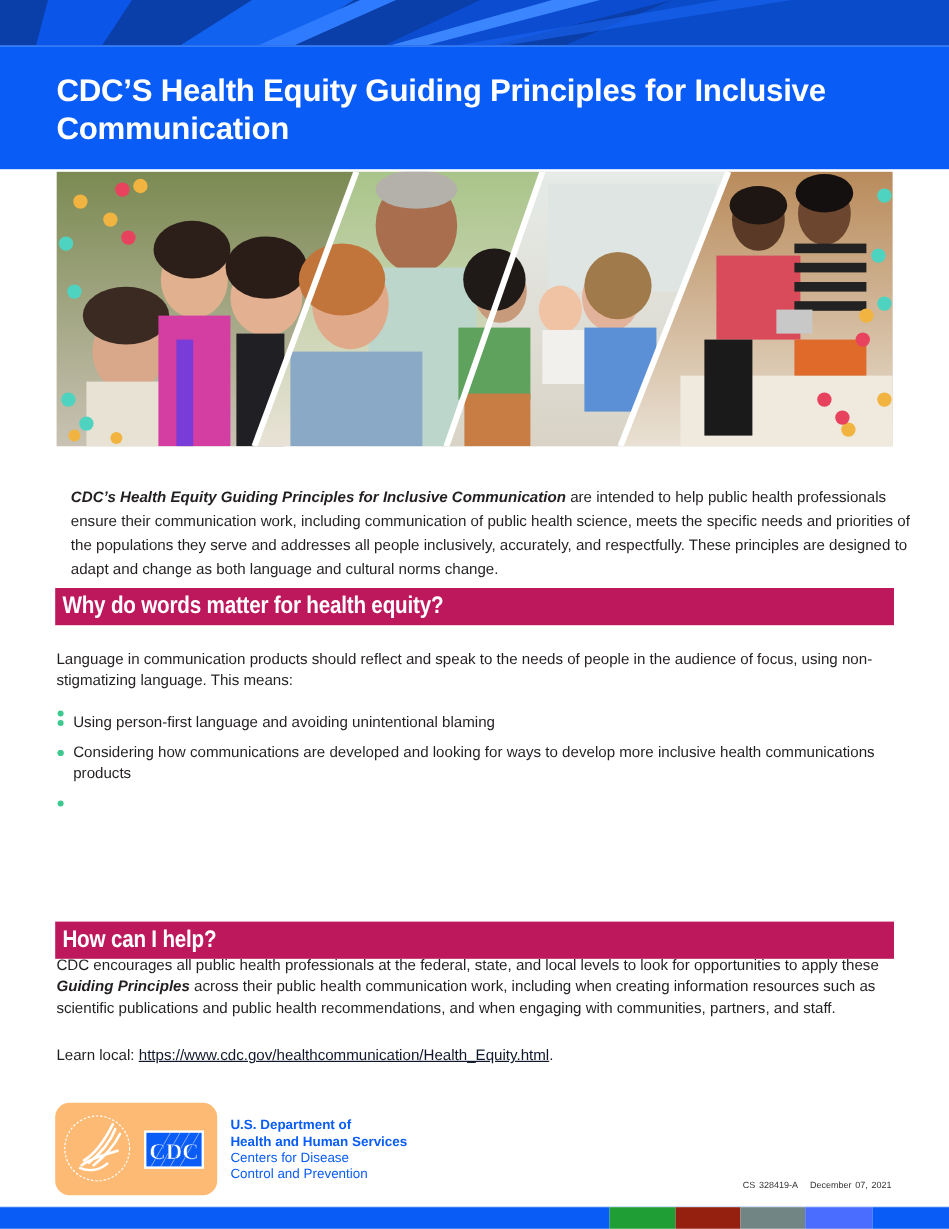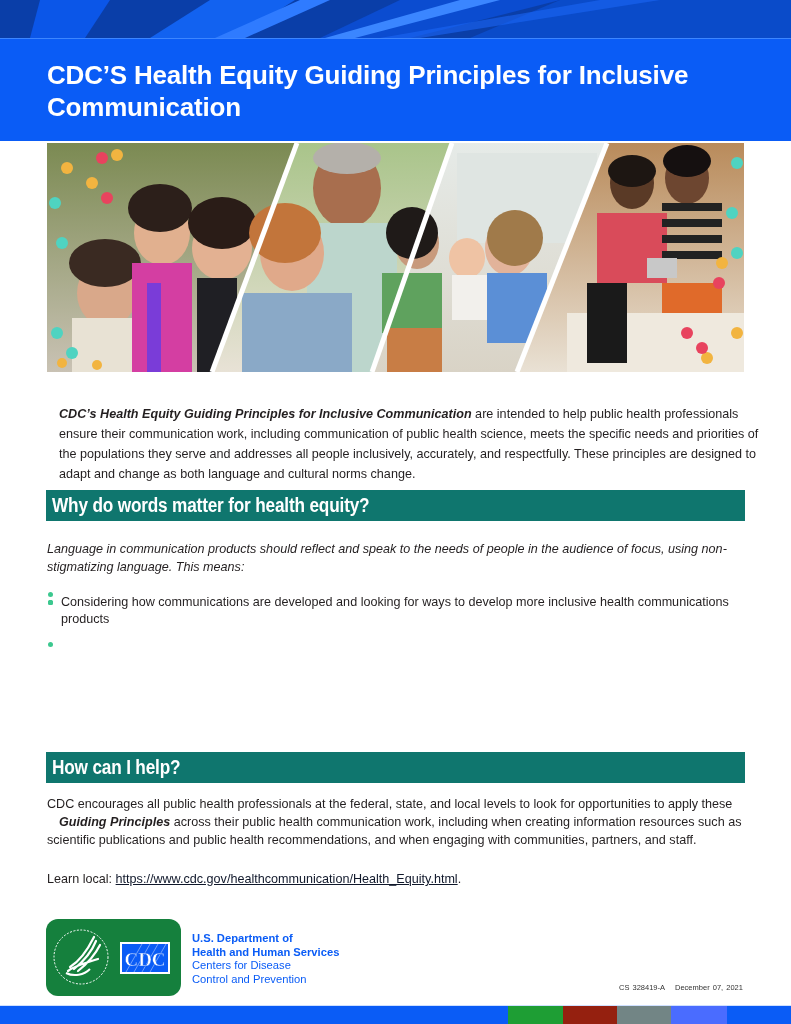--- a/index.html
+++ b/index.html
@@ -29,21 +29,21 @@
     overflow: hidden; background: #e9e4dc;
   }
   .hero svg { display: block; }
   .intro {
     position: absolute; left: 47px; top: 392px; width: 705px;
     font-size: 12.6px; line-height: 20px; color: #231f20; margin: 12px;
   }
   .intro b { font-style: italic; }
   .section-bar {
     position: absolute; left: 46px; width: 699px; height: 31px;
-    background: #0f766e;
+    background: #be185d;
   }
   .section-bar h2 {
     margin: 0; position: absolute; left: 6px; top: 3px;
     font-family: "Liberation Sans", sans-serif; font-weight: bold;
     font-size: 20px; line-height: 25px; color: #ffffff;
     transform: scaleX(0.86); transform-origin: left center;
     letter-spacing: -0.2px;
   }
   .para {
     position: absolute; left: 47px; width: 705px; margin: 0;
@@ -54,25 +54,25 @@
     margin: 0; padding: 0; list-style: none;
   }
   ul.bullets li {
     position: relative; padding-left: 14px; font-size: 12.6px; line-height: 17px;
     margin-bottom: 8px; color: #231f20;
   }
   ul.bullets li .dot {
     position: absolute; left: 1px; top: 6px; width: 5px; height: 5px;
     border-radius: 50%; background: #3cc88f;
   }
-  .help-text b { font-style: italic; margin-left: 12px; }
+  .help-text b { font-style: italic; }
   .learn-more a { color: #0f172a; text-decoration: underline; }
   .logo-box {
     position: absolute; left: 46px; top: 919px; width: 135px; height: 77px;
-    background: #15803d; border-radius: 12px;
+    background: #fdba74; border-radius: 12px;
   }
   .hhs-text {
     position: absolute; left: 192px; top: 932px;
     font-size: 11.2px; line-height: 13.5px; color: #0a5cf6;
   }
   .hhs-text .bold { font-weight: bold; }
   .doc-id {
     position: absolute; left: 619px; top: 983px;
     font-size: 7.5px; color: #333; word-spacing: 1px;
   }
@@ -221,30 +221,30 @@
       <line x1="560" y1="0" x2="470" y2="229"></line>
     </g>
   </svg>
 </div>
 
 <p class="intro"><b>CDC’s Health Equity Guiding Principles for Inclusive Communication</b><span> are intended to help public health professionals ensure their communication work, including communication of public health science, meets the specific needs and priorities of the populations they serve and addresses all people inclusively, accurately, and respectfully. These principles are designed to adapt and change as both language and cultural norms change.</span></p>
 
 <div class="section-bar" style="top:490px;">
   <h2>Why do words matter for health equity?</h2>
 </div>
-<p class="para" style="top:540px;font-style:italic;">Language in communication products should reflect and speak to the needs of people in the audience of focus, using non-stigmatizing language. This means:</p>
+<p class="para" style="top:540px;">Language in communication products should reflect and speak to the needs of people in the audience of focus, using non-stigmatizing language. This means:</p>
 <ul class="bullets">
   <li><span class="dot"></span></li>
-  <li><span class="dot"></span></li>
+  <li><span class="dot"></span><span>Using person-first language and avoiding unintentional blaming</span></li>
   <li><span class="dot"></span></li>
   <li><span class="dot"></span><span>Considering how communications are developed and looking for ways to develop more inclusive health communications products</span></li>
   <li><span class="dot"></span></li>
 </ul>
 
-<div class="section-bar" style="top:752px;">
+<div class="section-bar" style="top:768px;">
   <h2>How can I help?</h2>
 </div>
 <p class="para help-text" style="top:795px;"><span>CDC encourages all public health professionals at the federal, state, and local levels to look for opportunities to apply these </span><b>Guiding Principles</b><span> across their public health communication work,  including when creating information resources such as scientific publications and public health recommendations, and when engaging with communities, partners, and staff.</span></p>
 <p class="para learn-more" style="top:870px;"><span>Learn local: </span><a href="#">https://www.cdc.gov/healthcommunication/Health_Equity.html</a><span>.</span></p>
 
 <div class="logo-box">
   <svg width="135" height="77" viewBox="0 0 135 77">
     <circle cx="35" cy="38" r="27" fill="none" stroke="#ffffff" stroke-width="1" stroke-dasharray="2 1.5"></circle>
     <path d="M22 52 C30 46 40 44 52 40 M24 48 C34 42 42 30 48 18 M28 50 C38 42 46 32 50 22 M32 52 C42 44 50 34 54 26" stroke="#ffffff" stroke-width="2.2" fill="none" stroke-linecap="round"></path>
     <path d="M20 54 C28 58 38 56 44 50" stroke="#ffffff" stroke-width="2" fill="none"></path>

